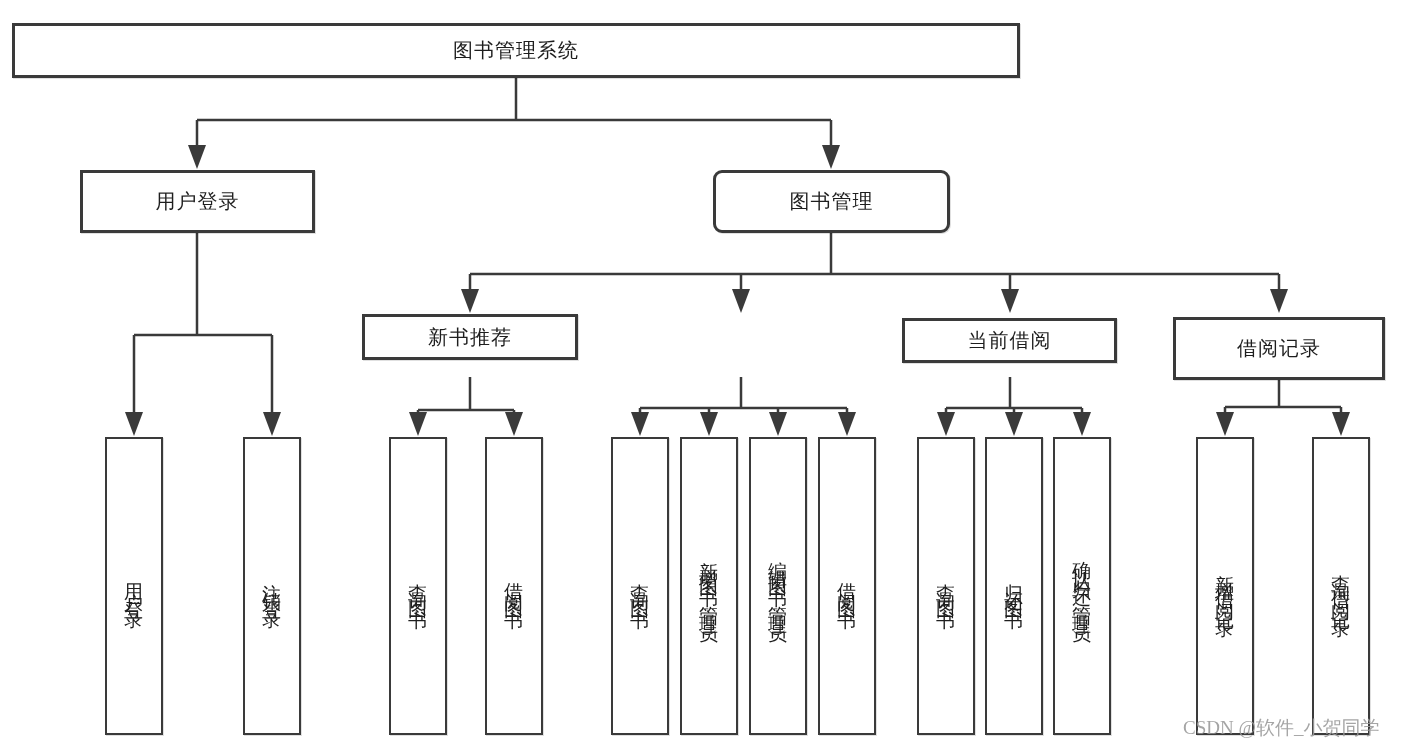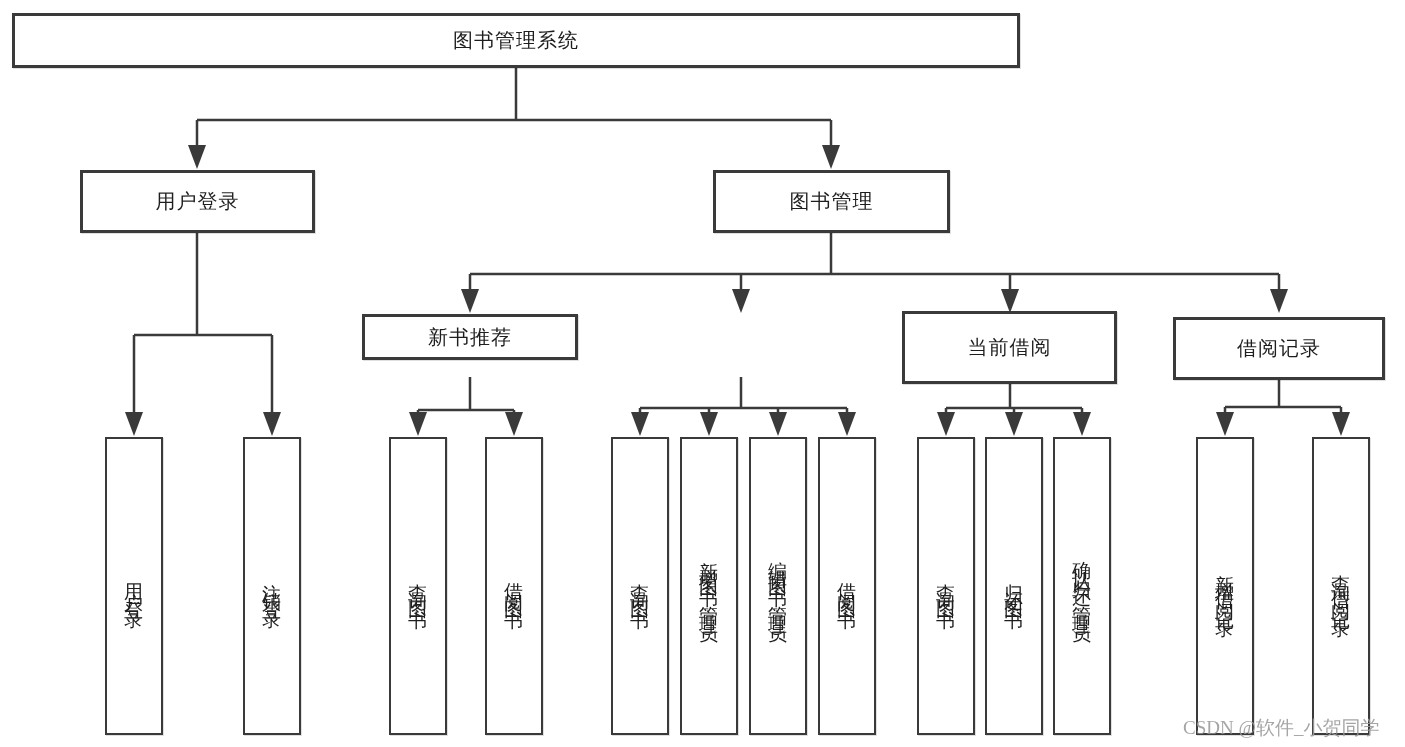--- a/index.html
+++ b/index.html
@@ -119,27 +119,27 @@
       <polygon points="1014,436 1005,412 1023,412"></polygon>
       <polygon points="1082,436 1073,412 1091,412"></polygon>
     </g>
     <g>
       <path d="M1279,377 V407 M1225,407 H1341 M1225,407 V416 M1341,407 V416"></path>
       <polygon points="1225,436 1216,412 1234,412"></polygon>
       <polygon points="1341,436 1332,412 1350,412"></polygon>
     </g>
   </svg>
 
-  <div class="hbox" style="left:12px; top:13px; width:1008px; height:55px;">图书管理系统</div>
+  <div class="hbox" style="left:12px; top:23px; width:1008px; height:55px;">图书管理系统</div>
 
   <div class="hbox" style="left:80px; top:170px; width:235px; height:63px;">用户登录</div>
-  <div class="hbox" style="left:713px; top:170px; width:237px; height:63px;">图书管理</div>
+  <div class="hbox" style="left:713px; top:170px; width:237px; height:63px;border-radius:9px;">图书管理</div>
 
   <div class="hbox" style="left:362px; top:314px; width:216px; height:46px;">新书推荐</div>
-  <div class="hbox" style="left:902px; top:311px; width:215px; height:73px;text-align:right;">当前借阅</div>
+  <div class="hbox" style="left:902px; top:318px; width:215px; height:45px;text-align:right;">当前借阅</div>
   <div class="hbox" style="left:1173px; top:317px; width:212px; height:63px;">借阅记录</div>
 
   <div class="vbox" style="left:105px;">用户登录</div>
   <div class="vbox" style="left:243px;">注销登录</div>
 
   <div class="vbox" style="left:389px;">查询图书</div>
   <div class="vbox" style="left:485px;">借阅图书</div>
 
   <div class="vbox" style="left:611px;">查询图书</div>
   <div class="vbox" style="left:680px;">新增图书（管理员）</div>

